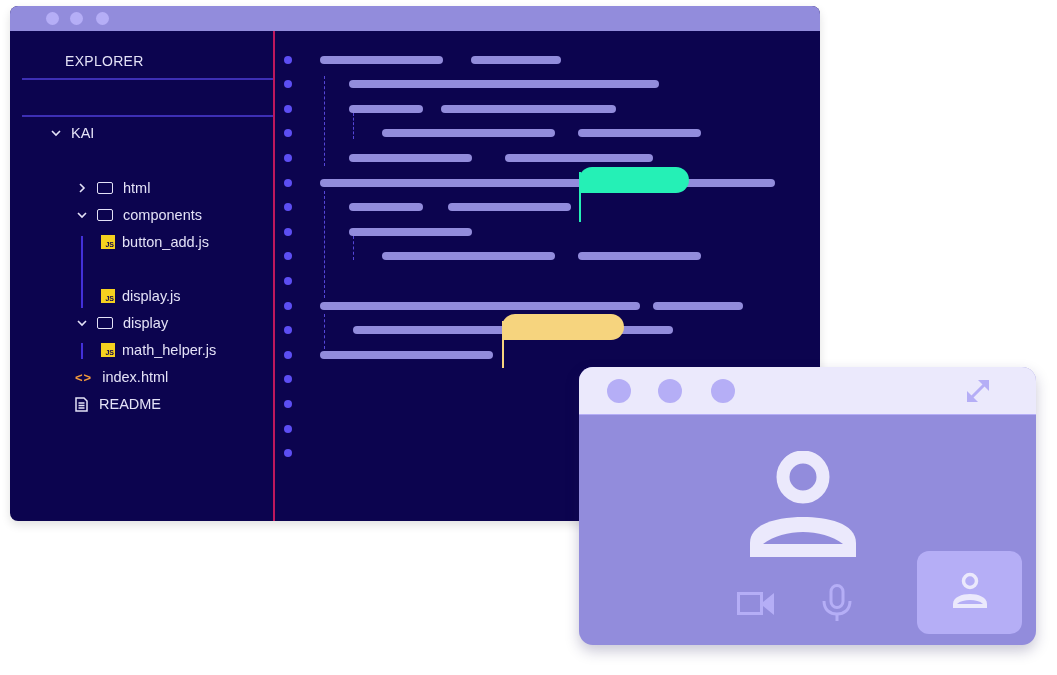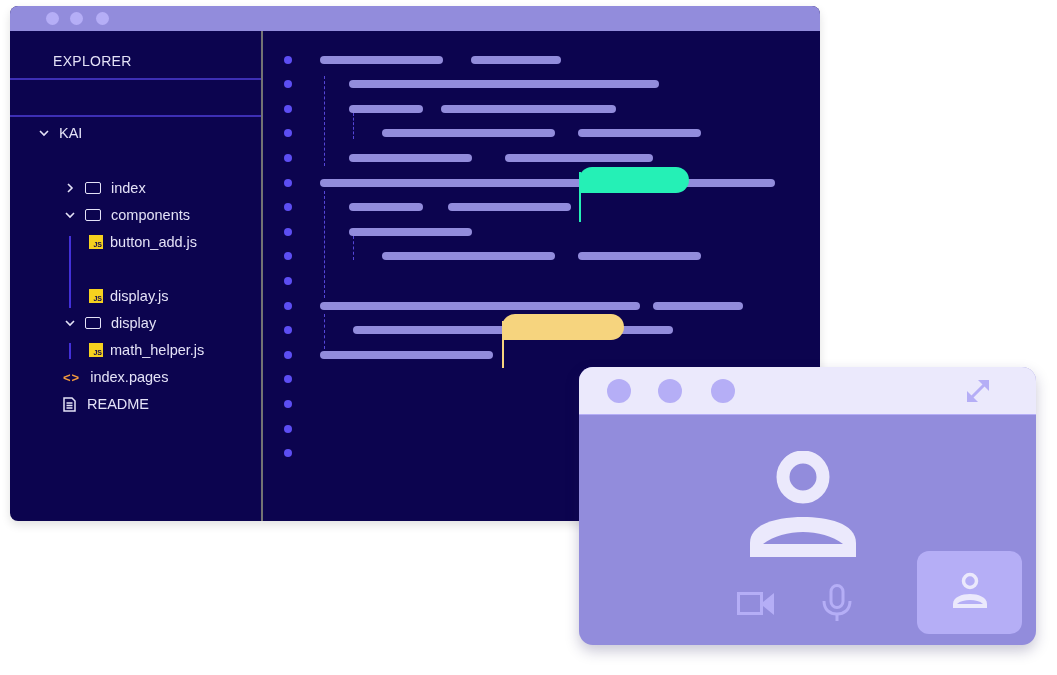--- a/index.html
+++ b/index.html
@@ -1,20 +1,20 @@
 <!DOCTYPE html>
 <html><head>
 <meta charset="utf-8">
 <style>
   html,body{margin:0;padding:0;background:#ffffff;}
   body{width:1057px;height:675px;position:relative;overflow:hidden;font-family:"Liberation Sans",sans-serif;}
   .ide{position:absolute;left:10px;top:6px;width:810px;height:515px;background:#0c044f;border-radius:8px;box-shadow:0 4px 10px rgba(0,0,0,0.12);overflow:hidden;}
   .ide-titlebar{position:absolute;left:0;top:0;width:100%;height:25px;background:#928cdc;}
   .tl-dot{position:absolute;top:6px;width:13px;height:13px;border-radius:50%;background:#b5aef6;}
-  .sidebar{position:absolute;left:0;top:25px;width:251px;height:572px;border-right:2px solid #737373;}
+  .sidebar{position:absolute;left:12px;top:25px;width:251px;height:572px;border-right:2px solid #be185d;}
   .sb-header{position:absolute;left:43px;top:22px;color:#e4e2f7;font-size:14px;letter-spacing:0.3px;}
   .sb-divider{position:absolute;left:0;width:251px;height:2px;background:#3d2fb5;}
   .tree-row{position:absolute;height:22px;display:flex;align-items:center;color:#e4e2f7;font-size:14.5px;white-space:nowrap;}
   .chev{width:14px;height:14px;display:inline-flex;align-items:center;justify-content:center;margin-right:8px;}
   .folder-ic{width:16px;height:12px;border:1.7px solid #e4e2f7;border-radius:2px;box-sizing:border-box;margin-right:10px;position:relative;}
   .js-ic{width:14px;height:14px;background:#f6d11f;color:#0c044f;font-size:7px;font-weight:bold;display:inline-flex;align-items:flex-end;justify-content:flex-end;padding:0 1px 1px 0;box-sizing:border-box;margin-right:7px;}
   .doc-ic{margin-right:11px;display:inline-flex;}
   .html-ic{color:#f49b3d;font-size:13px;font-weight:bold;margin-right:10px;letter-spacing:1px;}
   .guide{position:absolute;width:1.5px;background:#4330d9;}
   .editor{position:absolute;left:253px;top:25px;width:557px;height:490px;}
@@ -57,21 +57,21 @@
       <span>KAI</span>
     </div>
 
     <div class="tree-row" style="left:53px;top:146px">
       <span class="chev">
           <svg width="8" height="10" viewBox="0 0 8 10">
             <path d="M2 1 L6 5 L2 9" stroke="#e4e2f7" stroke-width="1.6" fill="none"></path>
           </svg>
         </span>
       <span class="folder-ic"></span>
-      <span>index</span>
+      <span>html</span>
     </div>
     <div class="tree-row" style="left:53px;top:173px">
       <span class="chev">
           <svg width="10" height="8" viewBox="0 0 10 8">
             <path d="M1 2 L5 6 L9 2" stroke="#e4e2f7" stroke-width="1.6" fill="none"></path>
           </svg>
         </span>
       <span class="folder-ic"></span>
       <span>components</span>
     </div>
@@ -93,21 +93,21 @@
       <span class="folder-ic"></span>
       <span>display</span>
     </div>
     <div class="guide" style="left:59px;top:312px;height:16px"></div>
     <div class="tree-row" style="left:79px;top:308px">
       <span class="js-ic">JS</span>
       <span>math_helper.js</span>
     </div>
     <div class="tree-row" style="left:53px;top:335px">
       <span class="html-ic">&lt;&gt;</span>
-      <span>index.pages</span>
+      <span>index.html</span>
     </div>
     <div class="tree-row" style="left:53px;top:362px">
       <span class="doc-ic">
         <svg width="13" height="15" viewBox="0 0 13 15">
             <path d="M1 1 H9 L12 4 V14 H1 Z" stroke="#e4e2f7" stroke-width="1.5" fill="none"></path>
             <path d="M3.5 6 H9.5 M3.5 8.5 H9.5 M3.5 11 H9.5" stroke="#e4e2f7" stroke-width="1.3"></path>
           </svg>
       </span>
       <span>README</span>
     </div>

